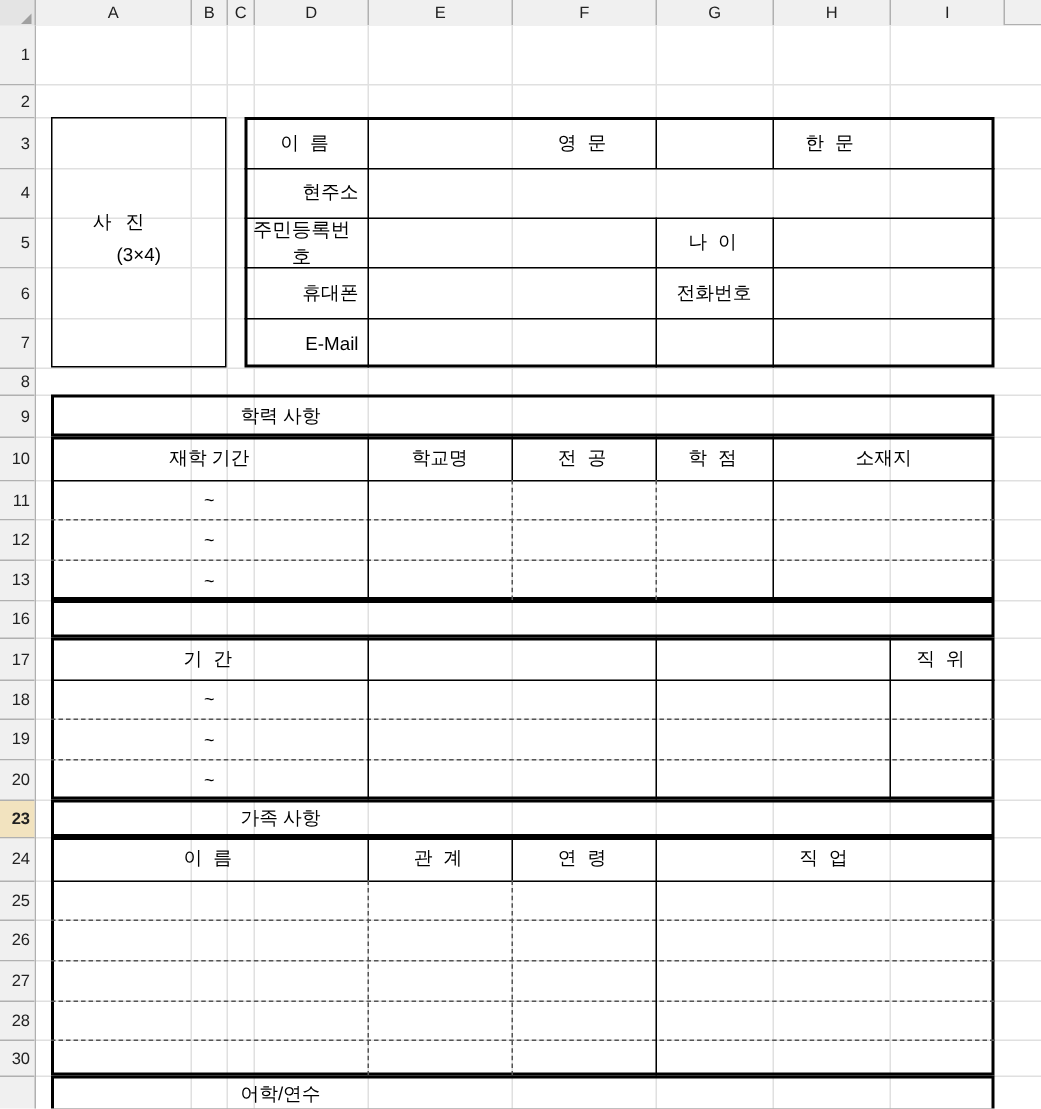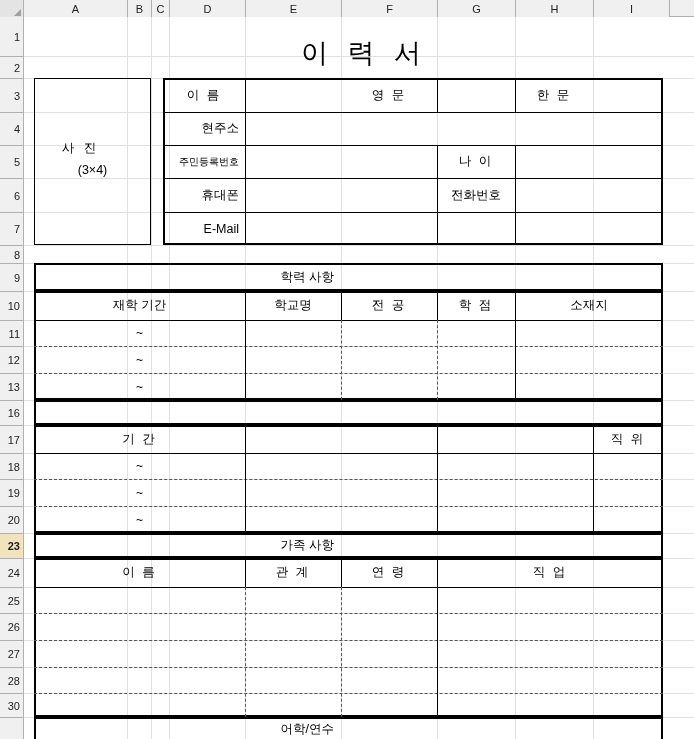--- a/index.html
+++ b/index.html
@@ -81,24 +81,24 @@
   }
 
   .bx{position:absolute;box-sizing:border-box;}
   .thick{border:2px solid #000;}
   .thin{border:1px solid #000;}
   .dash-b{border-bottom:1px dashed #555;}
   .dash-r{border-right:1px dashed #555;}
 
   .lbl{font-size:12.5px;text-align:center;}
   .lbl-r{justify-content:flex-end;padding-right:6px;}
-  .lbl-l{justify-content:flex-end;padding-left:6px;}
+  .lbl-l{justify-content:center;padding-left:6px;}
   .sp{letter-spacing:3px;}
   .sp2{letter-spacing:2px;}
-  .small{font-size:10px;}
+  .small{font-size:13px;}
   .tilde{font-size:12px;}
 </style>
 </head>
 <body>
 
 <div class="sheet">
 
   <div class="colhead">
     <div class="corner">
         <div class="tri"></div>
@@ -173,21 +173,20 @@
       <div class="gh" style="top:516px"></div>
       <div class="gh" style="top:541px"></div>
       <div class="gh" style="top:570px"></div>
       <div class="gh" style="top:596px"></div>
       <div class="gh" style="top:623px"></div>
       <div class="gh" style="top:650px"></div>
       <div class="gh" style="top:676px"></div>
       <div class="gh" style="top:700px"></div>
     </div>
 
-    <div class="cell title" style="left:60px;top:14px;width:560px;height:44px">이 력 서</div>
 
     <div class="bx thin" style="left:10px;top:61px;width:117px;height:167px"></div>
     <div class="cell" style="left:10px;top:120px;width:93px;height:22px">
       <span class="lbl sp">사 진</span>
     </div>
     <div class="cell" style="left:10px;top:142px;width:117px;height:22px">
       <span class="lbl">(3×4)</span>
     </div>
 
     <div class="bx thick" style="left:139px;top:61px;width:500px;height:167px"></div>

